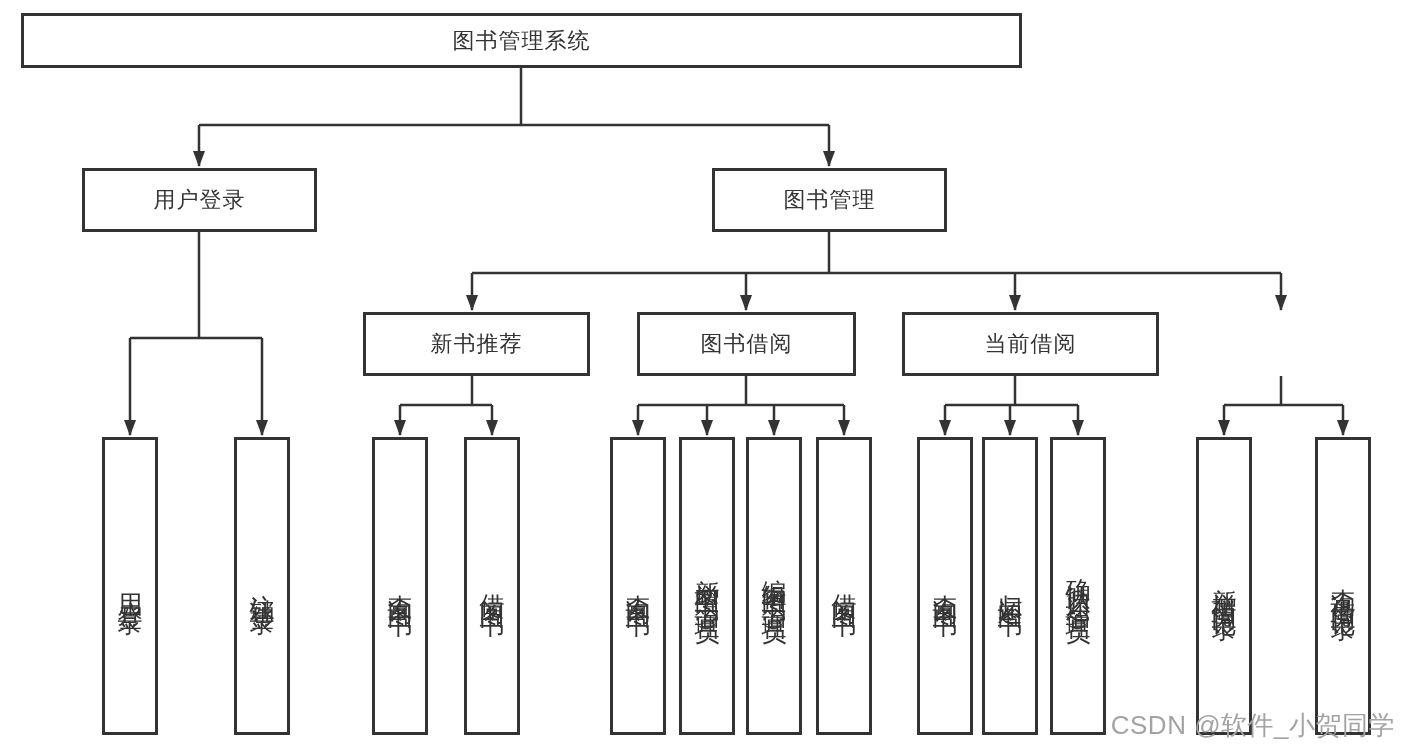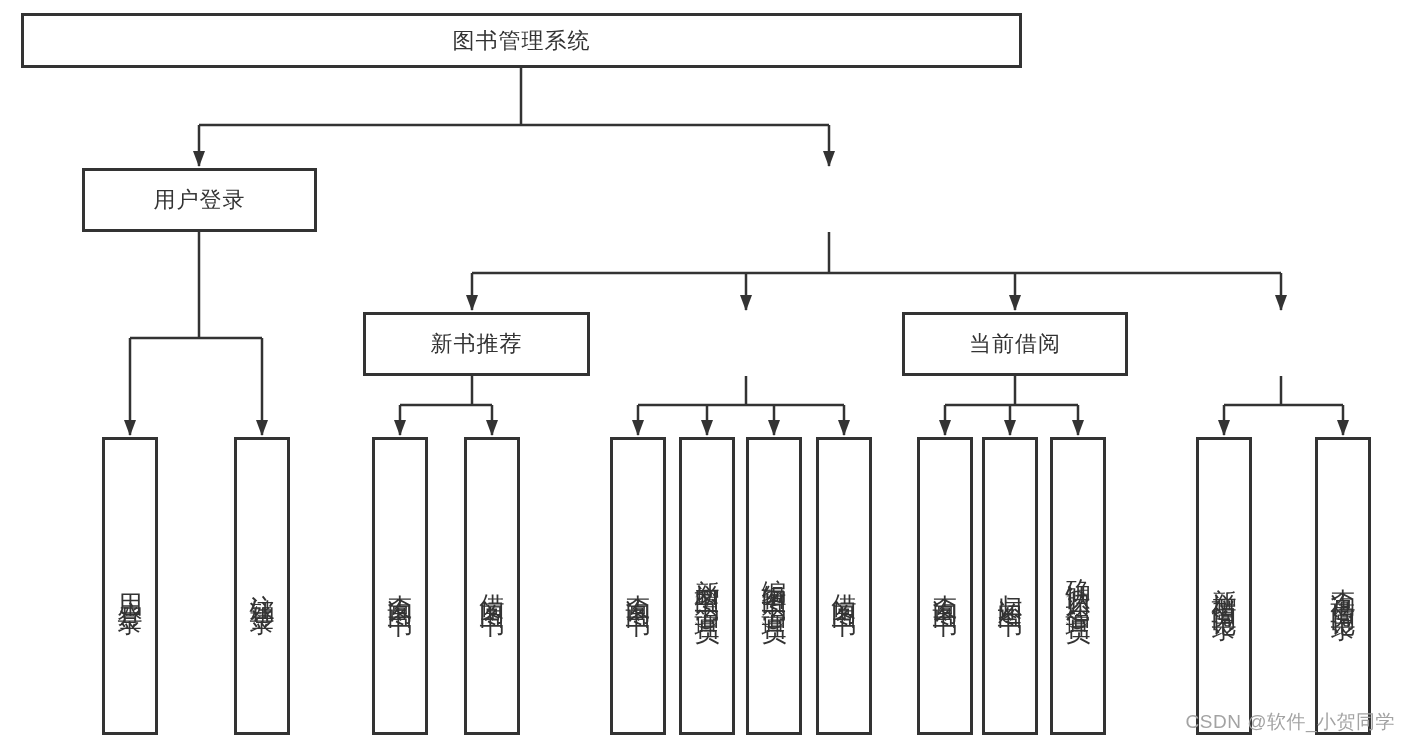--- a/index.html
+++ b/index.html
@@ -11,21 +11,21 @@
   .node{
     position:absolute;box-sizing:border-box;background:#ffffff;
     border:3px solid #333333;display:flex;align-items:center;justify-content:center;
     font-size:22px;color:#333333;white-space:nowrap;letter-spacing:1px;
   }
   .vnode{
     writing-mode:vertical-rl;font-size:25px;letter-spacing:6px;
     white-space:normal;line-height:1;
   }
   .watermark{
-    position:absolute;right:10px;bottom:12px;font-size:19px;
+    position:absolute;right:10px;bottom:4px;font-size:26px;
     letter-spacing:0.5px;z-index:5;
   }
 </style>
 </head>
 <body>
 
 <div class="canvas">
 
   <svg width="1405" height="747" viewBox="0 0 1405 747">
     <defs>
@@ -73,23 +73,25 @@
       <path d="M1281,376 V405"></path>
       <path d="M1224,405 H1343"></path>
       <path d="M1224,405 V435" marker-end="url(#arw)"></path>
       <path d="M1343,405 V435" marker-end="url(#arw)"></path>
     </g>
   </svg>
 
   <div class="node" style="left:21px;top:13px;width:1001px;height:55px">图书管理系统</div>
 
   <div class="node" style="left:82px;top:168px;width:235px;height:64px">用户登录</div>
+  <div class="node" style="left:712px;top:168px;width:235px;height:64px">图书管理</div>
 
   <div class="node" style="left:363px;top:312px;width:227px;height:64px">新书推荐</div>
-  <div class="node" style="left:902px;top:312px;width:226px;height:64px">当前借阅</div>
+  <div class="node" style="left:637px;top:312px;width:219px;height:64px">图书借阅</div>
+  <div class="node" style="left:902px;top:312px;width:257px;height:64px">当前借阅</div>
 
   <div class="node vnode" style="left:102px;top:437px;width:56px;height:298px">用户登录</div>
   <div class="node vnode" style="left:234px;top:437px;width:56px;height:298px">注销登录</div>
 
   <div class="node vnode" style="left:372px;top:437px;width:56px;height:298px">查询图书</div>
   <div class="node vnode" style="left:464px;top:437px;width:56px;height:298px">借阅图书</div>
 
   <div class="node vnode" style="left:610px;top:437px;width:56px;height:298px">查询图书</div>
   <div class="node vnode" style="left:679px;top:437px;width:56px;height:298px">新增图书（管理员）</div>
   <div class="node vnode" style="left:746px;top:437px;width:56px;height:298px">编辑图书（管理员）</div>

